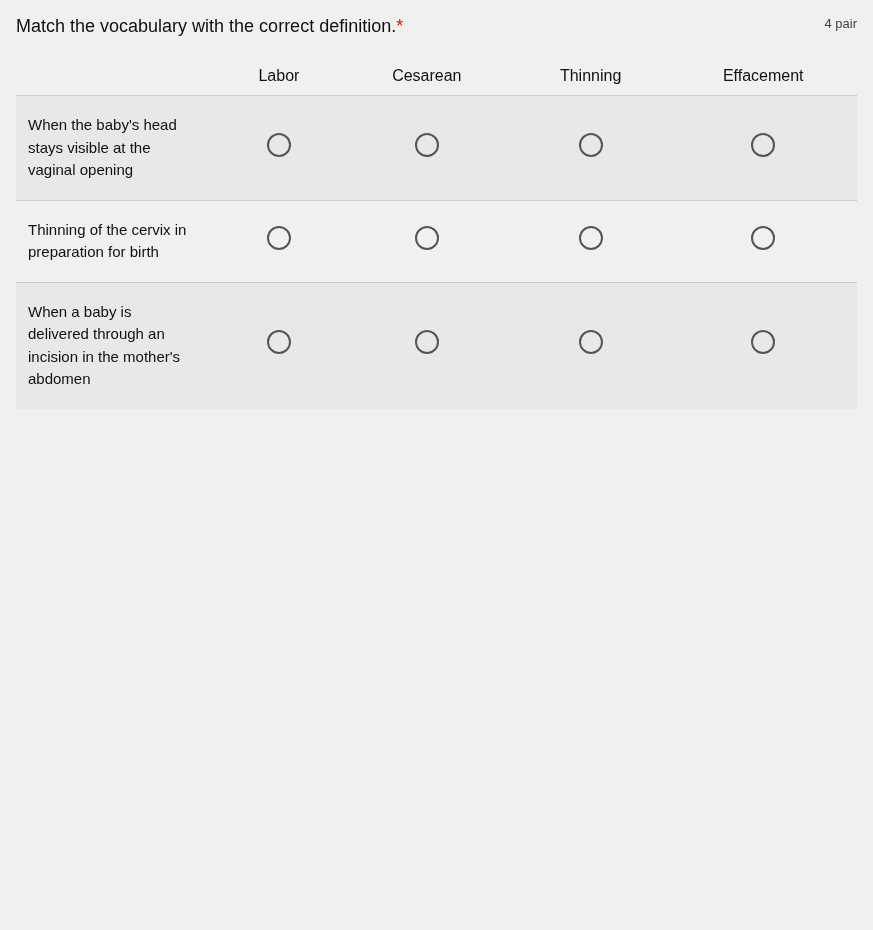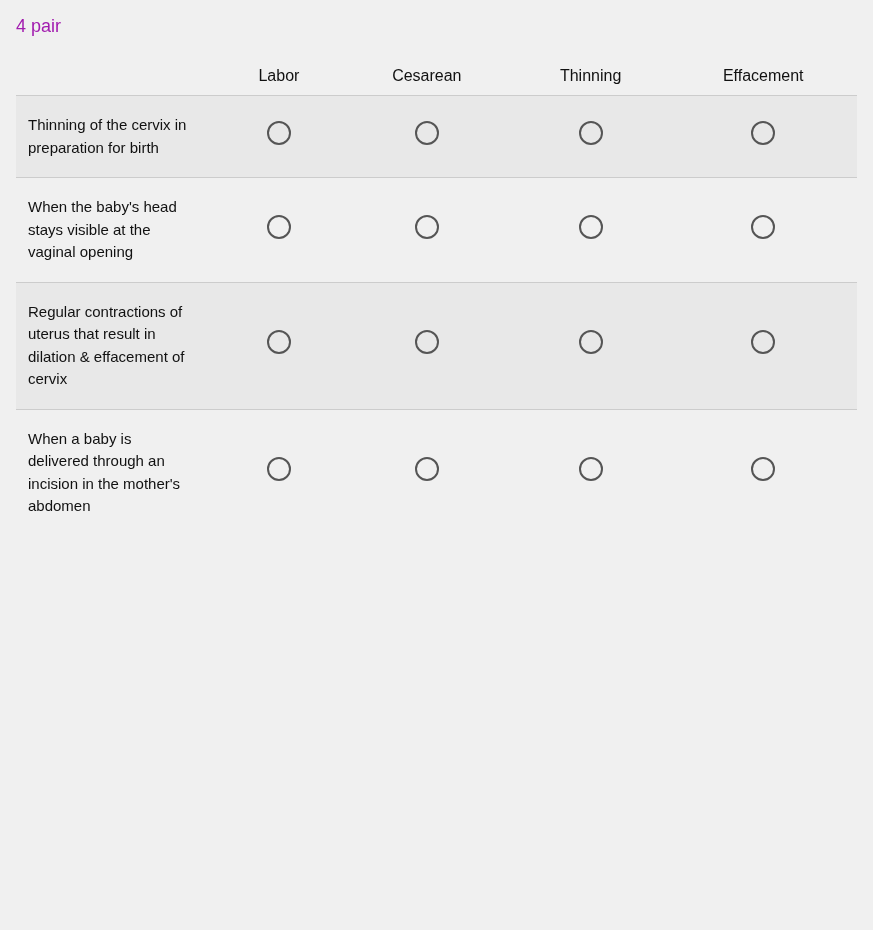--- a/index.html
+++ b/index.html
@@ -27,22 +27,22 @@
       font-size: 18px;
       font-weight: normal;
       color: #111;
     }
 
     .page-title .required {
       color: red;
     }
 
     .points-label {
-      font-size: 18px;
-      color: #a21caf;
+      font-size: 13px;
+      color: #404040;
     }
 
     .match-table {
       width: 100%;
       border-collapse: collapse;
       background-color: #404040;
     }
 
     .match-table thead tr th {
       font-size: 16px;
@@ -100,77 +100,65 @@
 
     .radio-circle:checked {
       background: #333;
       border-color: #333;
     }
   </style>
 </head>
 <body>
 
 <div class="page-header">
+  <div class="page-title">
+    <span>Match the vocabulary with the correct definition.</span><span class="required">*</span>
+  </div>
   <div class="points-label">4 pair</div>
 </div>
 
 <table class="match-table">
   <thead>
     <tr>
       <th></th>
       <th>Labor</th>
       <th>Cesarean</th>
       <th>Thinning</th>
       <th>Effacement</th>
     </tr>
   </thead>
   <tbody>
-    <tr>
-      <td>Thinning of the cervix in preparation for birth</td>
-      <td>
-        <input class="radio-circle" type="radio" name="row2" value="Labor" style="">
-      </td>
-      <td>
-        <input class="radio-circle" type="radio" name="row2" value="Crowning" style="">
-      </td>
-      <td>
-        <input class="radio-circle" type="radio" name="row2" value="Cesarean" style="">
-      </td>
-      <td>
-        <input class="radio-circle" type="radio" name="row2" value="Effacement" style="">
-      </td>
-    </tr>
     <tr>
       <td>When the baby's head stays visible at the vaginal opening</td>
       <td>
         <input class="radio-circle" type="radio" name="row1" value="Labor" style="">
       </td>
       <td>
         <input class="radio-circle" type="radio" name="row1" value="Crowning" style="">
       </td>
       <td>
         <input class="radio-circle" type="radio" name="row1" value="Cesarean" style="">
       </td>
       <td>
         <input class="radio-circle" type="radio" name="row1" value="Effacement" style="">
       </td>
     </tr>
     <tr>
-      <td>Regular contractions of uterus that result in dilation &amp; effacement of cervix</td>
+      <td>Thinning of the cervix in preparation for birth</td>
       <td>
-        <input class="radio-circle" type="radio" name="row3" value="Labor" style="">
+        <input class="radio-circle" type="radio" name="row2" value="Labor" style="">
       </td>
       <td>
-        <input class="radio-circle" type="radio" name="row3" value="Crowning" style="">
+        <input class="radio-circle" type="radio" name="row2" value="Crowning" style="">
       </td>
       <td>
-        <input class="radio-circle" type="radio" name="row3" value="Cesarean" style="">
+        <input class="radio-circle" type="radio" name="row2" value="Cesarean" style="">
       </td>
       <td>
-        <input class="radio-circle" type="radio" name="row3" value="Effacement" style="">
+        <input class="radio-circle" type="radio" name="row2" value="Effacement" style="">
       </td>
     </tr>
     <tr>
       <td>When a baby is delivered through an incision in the mother's abdomen</td>
       <td>
         <input class="radio-circle" type="radio" name="row4" value="Labor" style="">
       </td>
       <td>
         <input class="radio-circle" type="radio" name="row4" value="Crowning" style="">
       </td>

